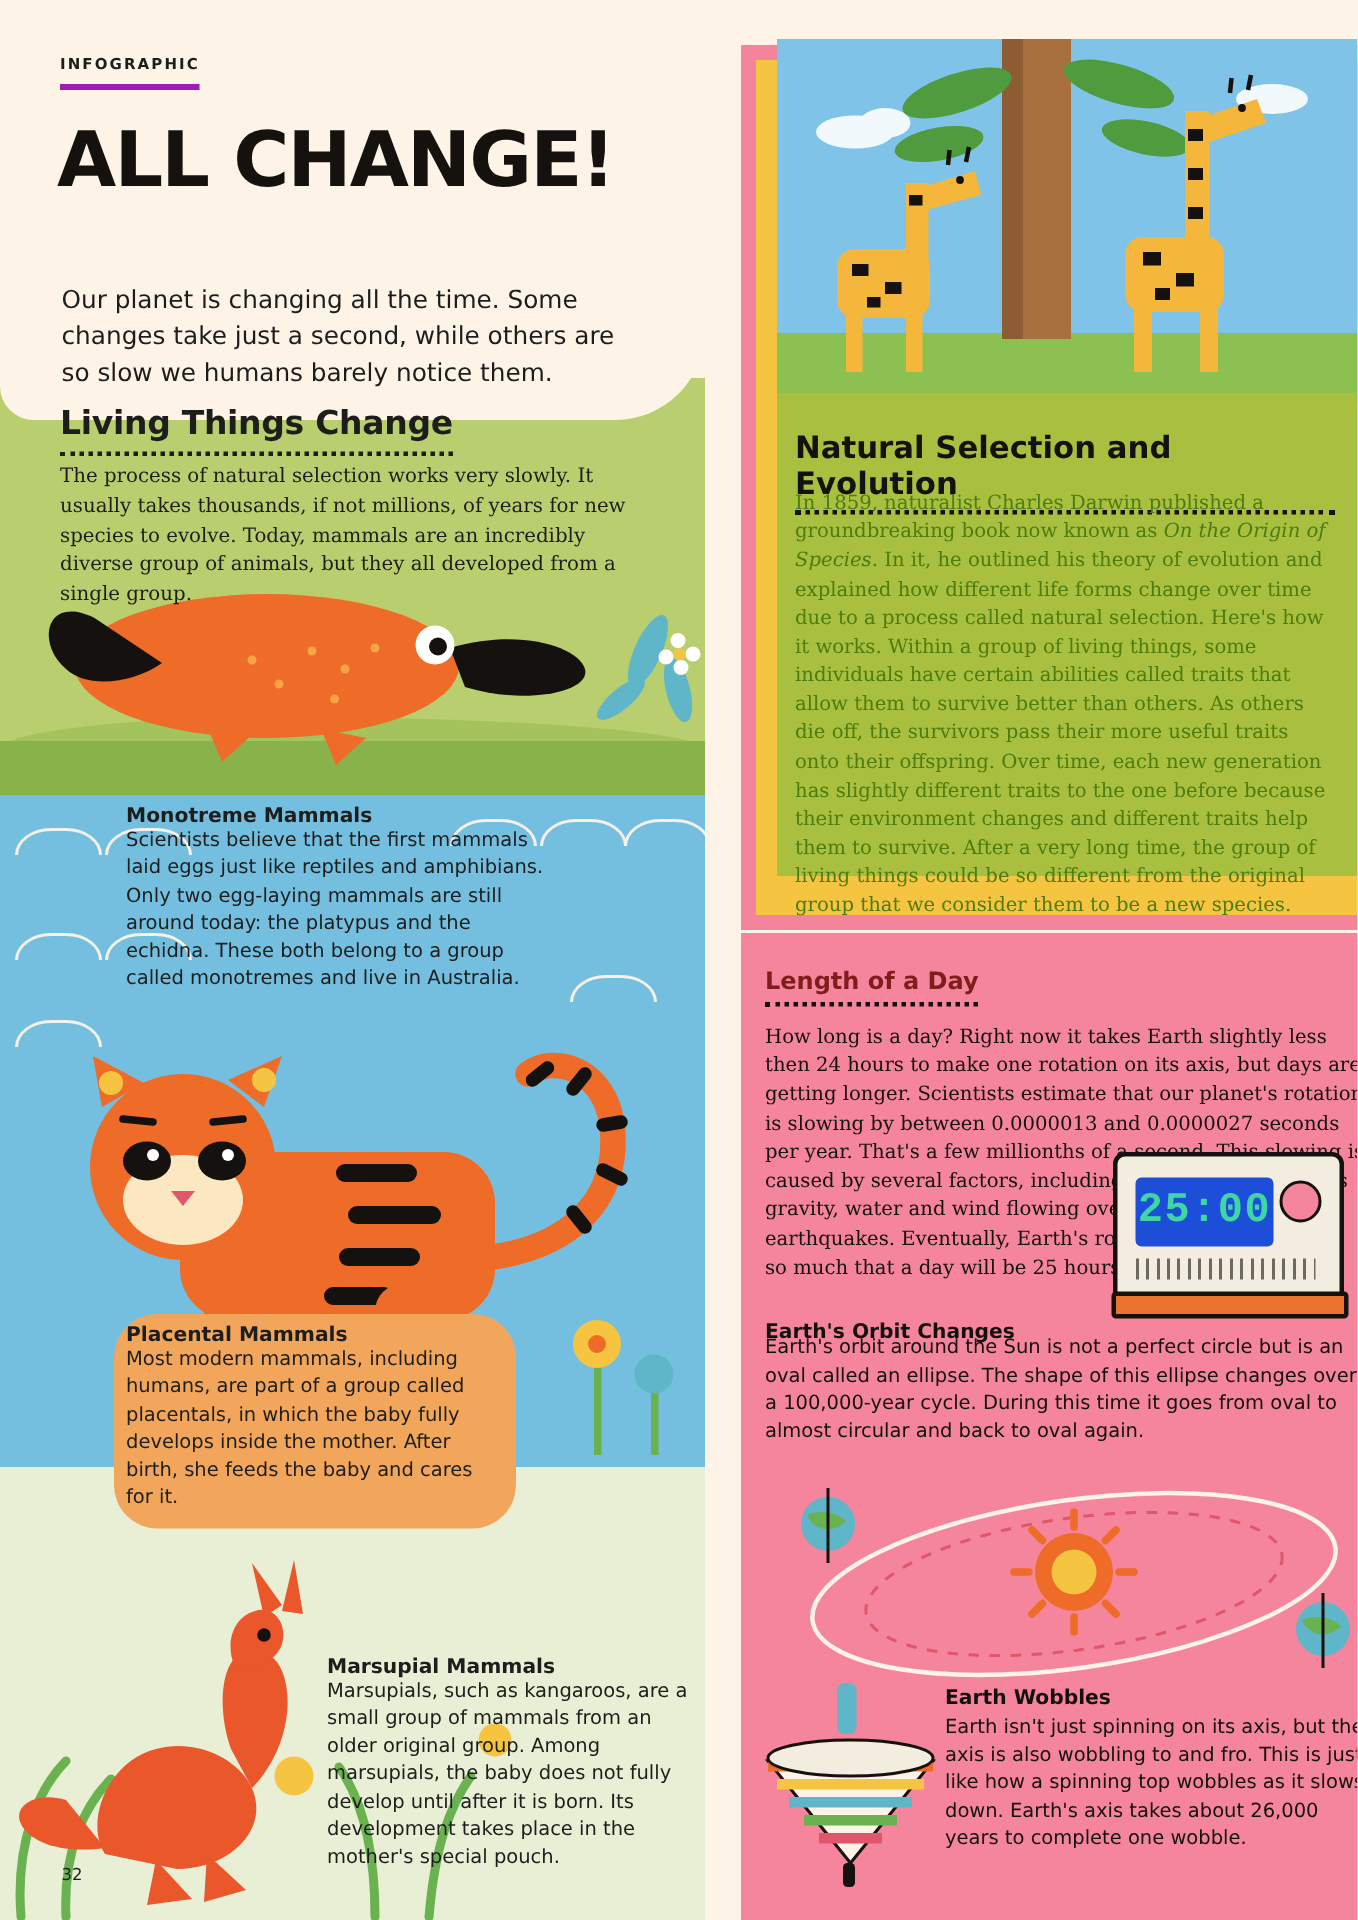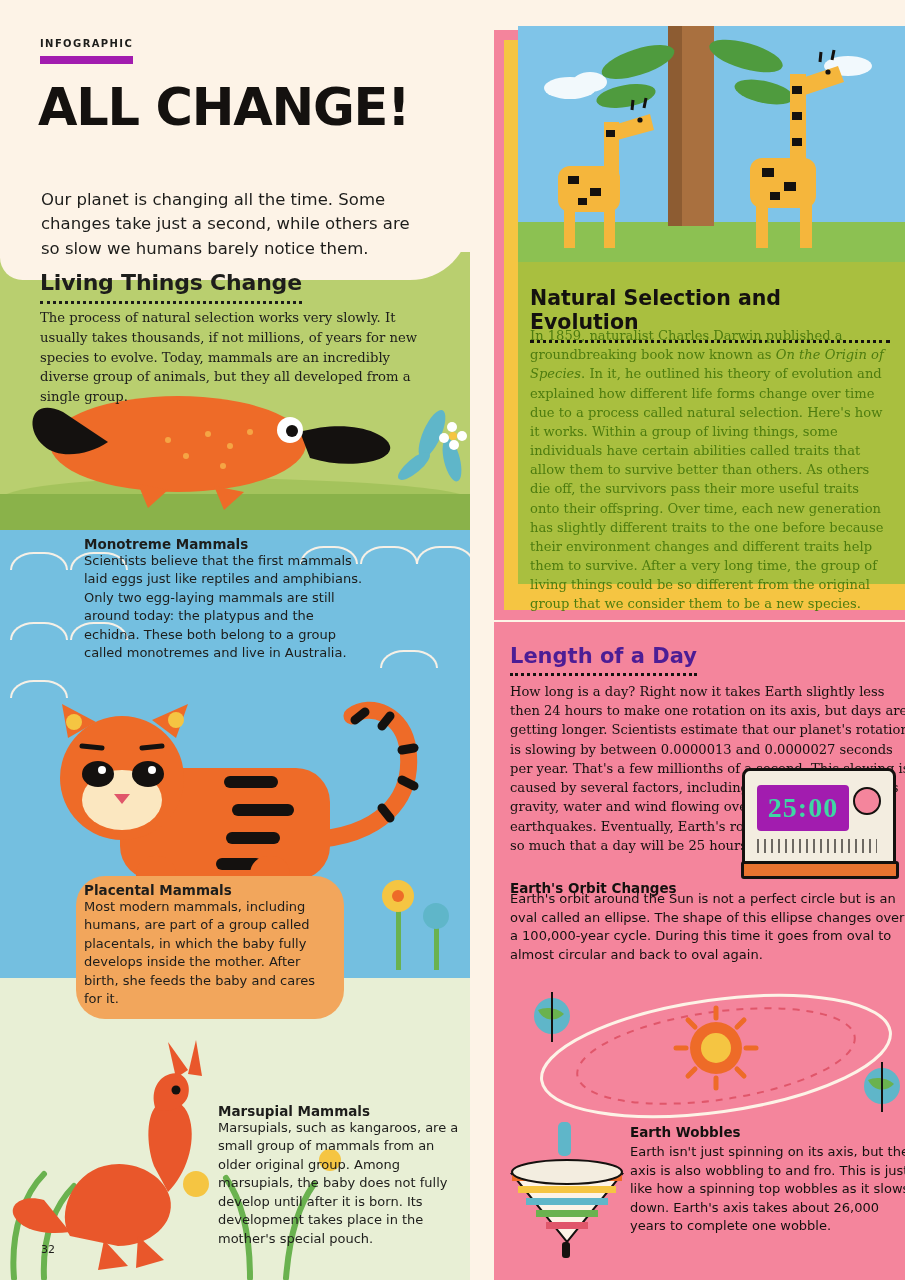--- a/index.html
+++ b/index.html
@@ -34,21 +34,21 @@
 
   .kicker {
     position: absolute;
     left: 40px; top: 38px;
     font-family: "DejaVu Sans", sans-serif;
     font-size: 10px;
     font-weight: bold;
     letter-spacing: 1.4px;
     color: #1d1d1b;
     padding-bottom: 7px;
-    border-bottom: 8px solid #a21caf;
+    border-bottom: 4px solid #a21caf;
   }
 
   .main-title {
     position: absolute;
     left: 38px; top: 78px;
     font-family: "DejaVu Sans", sans-serif;
     font-size: 51px;
     font-weight: bold;
     letter-spacing: -1.2px;
     color: #14110f;
@@ -231,22 +231,22 @@
     left: 0; top: 622px;
     width: 435px; height: 658px;
     background: #f4859c;
     overflow: hidden;
   }
   .day-title {
     position: absolute;
     left: 16px; top: 22px;
     font-family: "DejaVu Sans", sans-serif;
     font-weight: bold;
-    font-size: 21px;
-    color: #4c1d95;
+    font-size: 16px;
+    color: #7f1d1d;
     border-bottom: 3px dotted #14110f;
     padding-bottom: 5px;
   }
   .day-body {
     position: absolute;
     left: 16px; top: 60px;
     width: 400px;
     font-family: "DejaVu Serif", serif;
     font-size: 13.1px;
     line-height: 1.47;
@@ -293,24 +293,24 @@
     left: 248px; top: 146px;
     width: 148px; height: 96px;
     background: #f3ede0;
     border: 3px solid #14110f;
     border-radius: 8px;
   }
   .clock-screen {
     position: absolute;
     left: 12px; top: 14px;
     width: 92px; height: 46px;
-    background: #a21caf;
+    background: #1d4ed8;
     border-radius: 4px;
     color: #3fd6a4;
-    font-family: Liberation Serif, serif;
+    font-family: Liberation Mono, monospace;
     font-size: 28px;
     font-weight: bold;
     text-align: center;
     line-height: 46px;
     letter-spacing: 1px;
   }
   .clock-knob {
     position: absolute;
     right: 12px; top: 16px;
     width: 24px; height: 24px;

